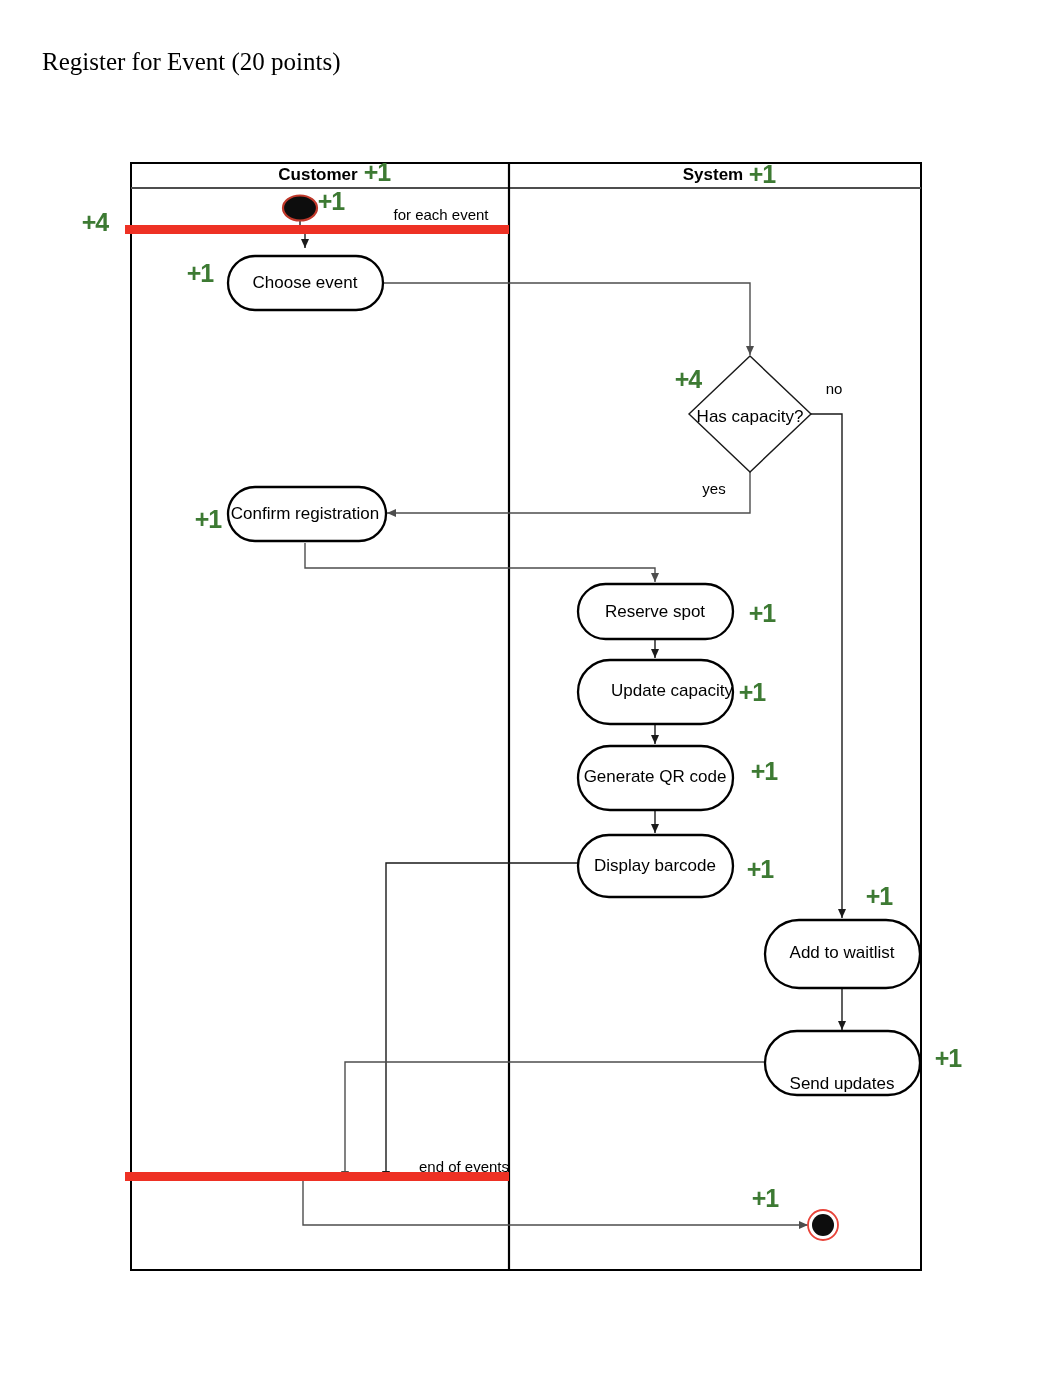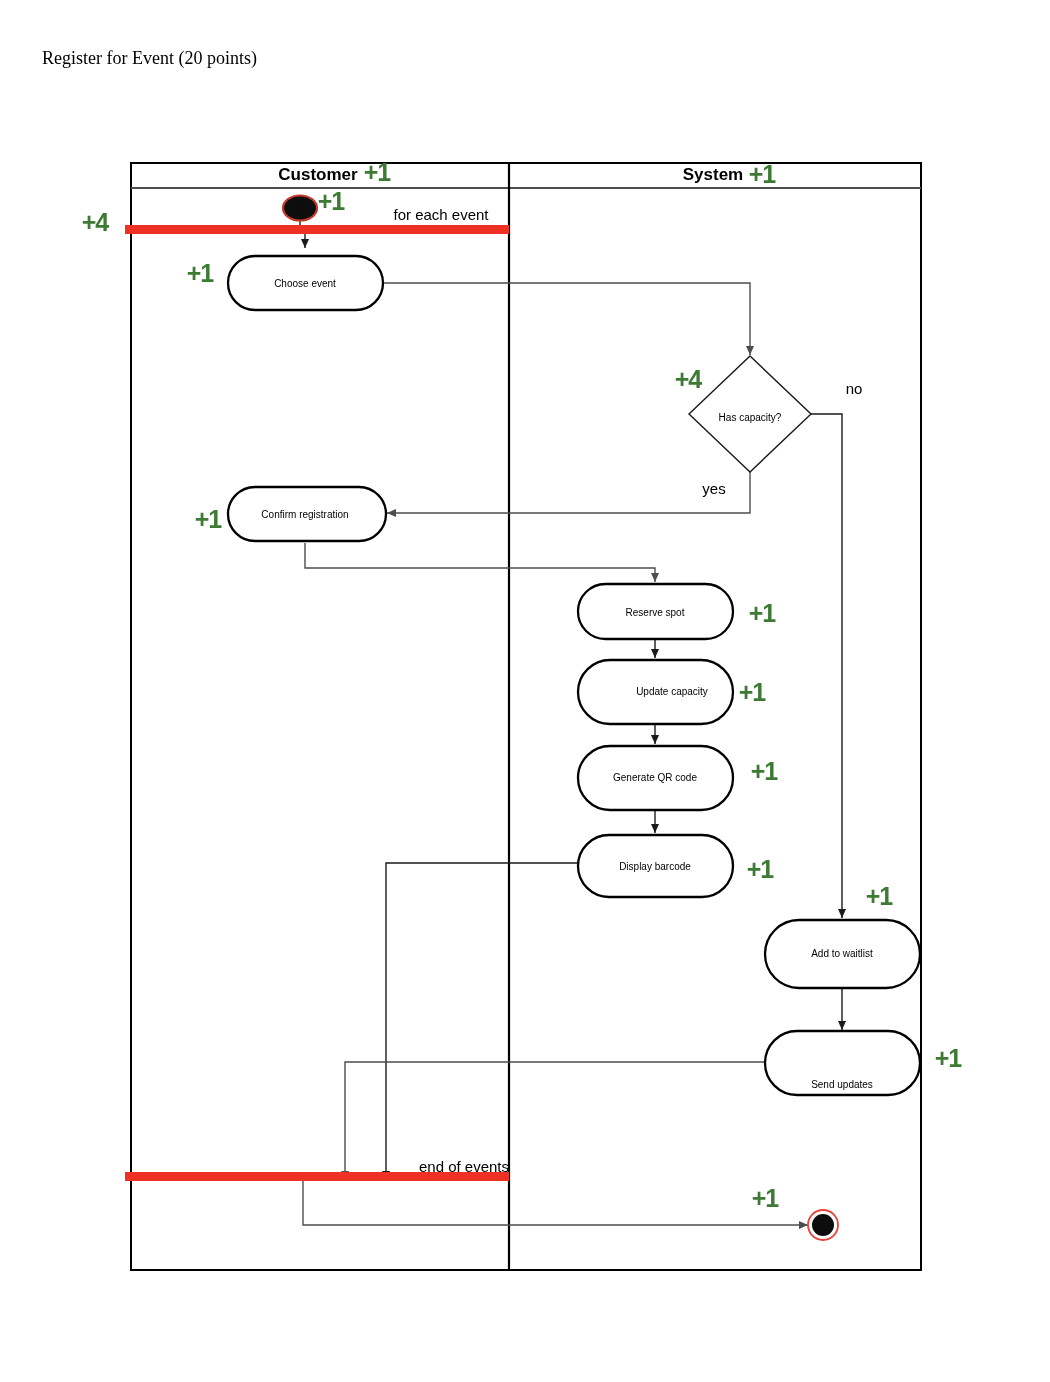--- a/index.html
+++ b/index.html
@@ -12,35 +12,35 @@
     height: 1382px;
     position: relative;
     font-family: "Liberation Sans", sans-serif;
     overflow: hidden;
   }
   #page-title {
     position: absolute;
     left: 42px;
     top: 48px;
     font-family: "Liberation Serif", serif;
-    font-size: 18px;
+    font-size: 25px;
     color: #000000;
     white-space: nowrap;
   }
   #diagram-canvas {
     position: absolute;
     left: 0;
     top: 0;
     width: 1050px;
     height: 1382px;
   }
   .node-label {
     position: absolute;
     font-family: "Liberation Sans", sans-serif;
-    font-size: 10px;
+    font-size: 17px;
     color: #000000;
     text-align: center;
     white-space: nowrap;
     transform: translate(-50%, -50%);
     pointer-events: none;
   }
   .lane-title {
     position: absolute;
     font-family: "Liberation Sans", sans-serif;
     font-size: 17px;
@@ -206,21 +206,21 @@
 <div class="node-label" style="left:655px; top:612px;">Reserve spot</div>
 <div class="node-label" style="left:672px; top:691px;">Update capacity</div>
 <div class="node-label" style="left:655px; top:777px;">Generate QR code</div>
 <div class="node-label" style="left:655px; top:866px;">Display barcode</div>
 <div class="node-label" style="left:842px; top:953px;">Add to waitlist</div>
 <div class="node-label" style="left:842px; top:1063px;margin-top:21px;">Send updates</div>
 
 <div class="edge-label" style="left:441px; top:214px;">for each event</div>
 <div class="edge-label" style="left:464px; top:1166px;">end of events</div>
 <div class="edge-label" style="left:714px; top:488px;">yes</div>
-<div class="edge-label" style="left:834px; top:388px;margin-left:20px;">no</div>
+<div class="edge-label" style="left:834px; top:388px;">no</div>
 
 <div class="score-mark" style="left:377px; top:172px;">+1</div>
 <div class="score-mark" style="left:762px; top:174px;">+1</div>
 <div class="score-mark" style="left:331px; top:201px;">+1</div>
 <div class="score-mark" style="left:95px; top:222px;">+4</div>
 <div class="score-mark" style="left:200px; top:273px;">+1</div>
 <div class="score-mark" style="left:688px; top:379px;">+4</div>
 <div class="score-mark" style="left:208px; top:519px;">+1</div>
 <div class="score-mark" style="left:762px; top:613px;">+1</div>
 <div class="score-mark" style="left:752px; top:692px;">+1</div>

